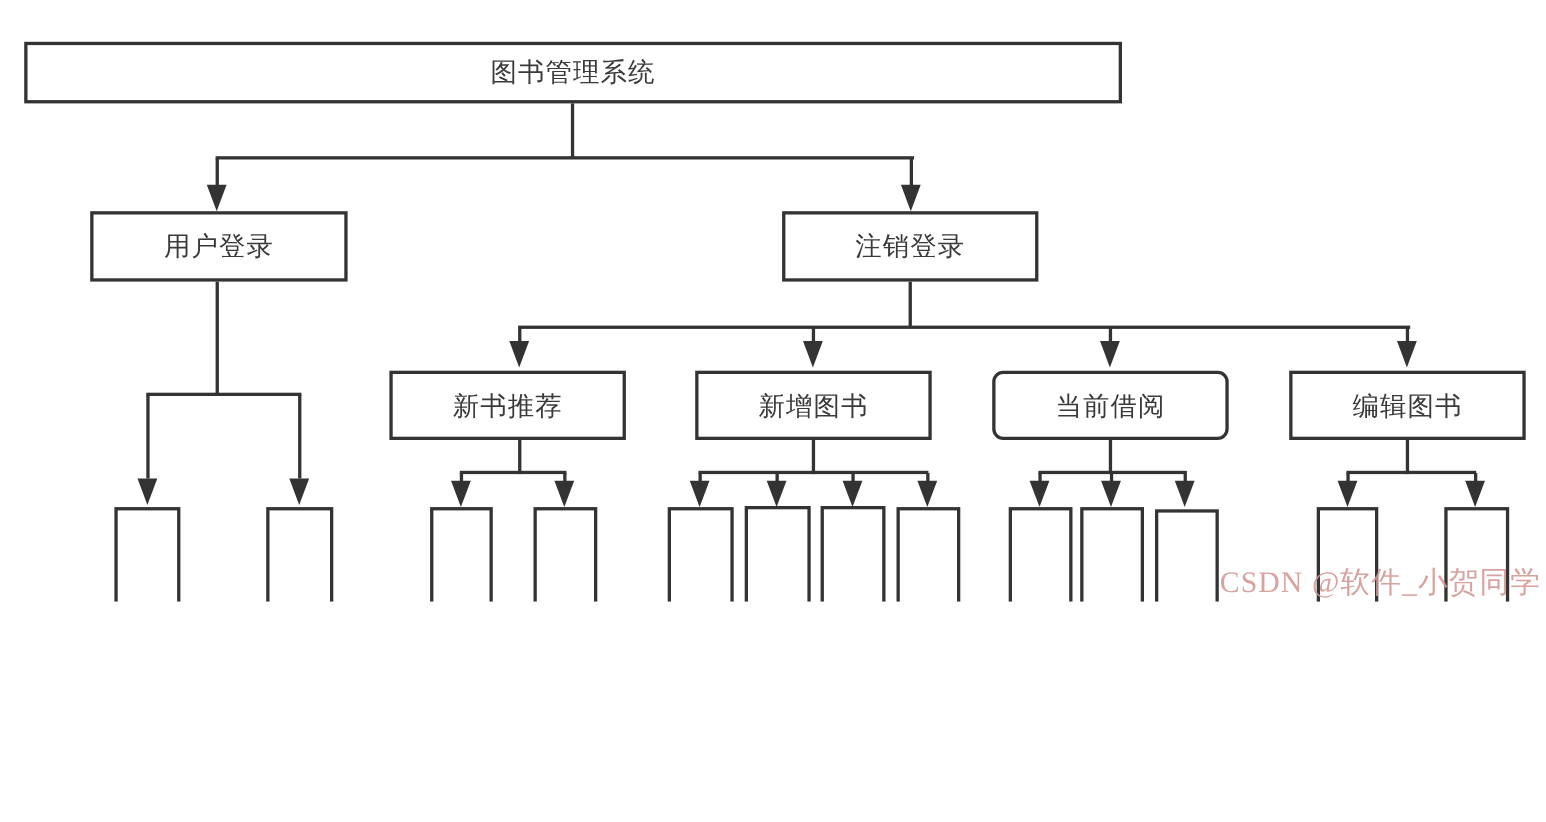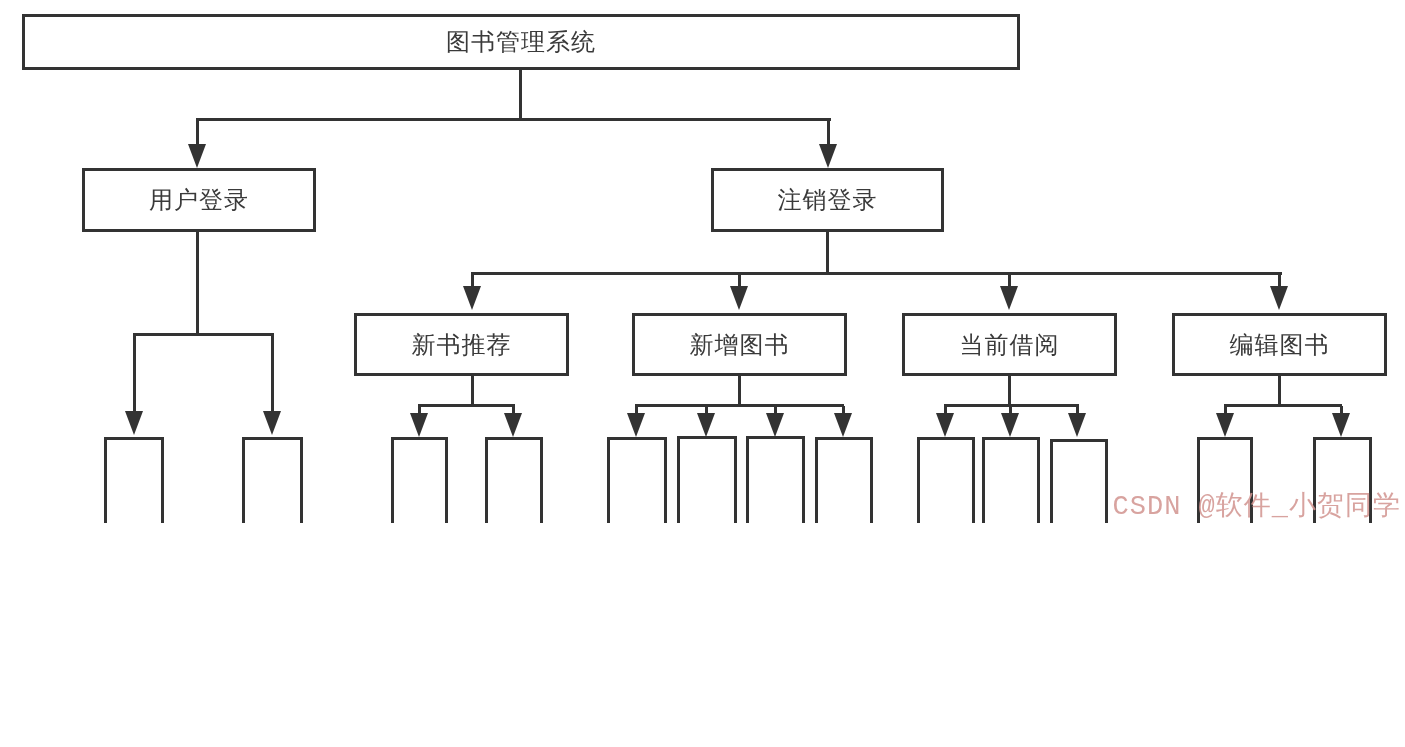--- a/index.html
+++ b/index.html
@@ -1,19 +1,20 @@
 <!DOCTYPE html>
 <html><head>
 <meta charset="utf-8">
 <style>
   html,body { margin:0; padding:0; background:#ffffff; }
   .canvas {
     position:relative; width:1405px; height:523px; background:#ffffff;
-    font-family:Liberation Mono, monospace; color:#3a3a3a;
+    font-family:Liberation Serif, serif; color:#3a3a3a;
     overflow:hidden;
+    margin-top:24px;
   }
   .box {
     position:absolute; box-sizing:border-box;
     border:3px solid #333333; background:#ffffff;
     display:flex; align-items:center; justify-content:center;
     font-size:24px; letter-spacing:1px; white-space:nowrap;
   }
   .vbox {
     position:absolute; box-sizing:border-box;
     border:3px solid #333333; background:#ffffff;
@@ -67,21 +68,21 @@
   <div class="arrow" style="left:463px; top:286px;"></div>
   <div class="vline" style="left:738px; top:274px; width:3px; height:14px;"></div>
   <div class="arrow" style="left:730px; top:286px;"></div>
   <div class="vline" style="left:1008px; top:274px; width:3px; height:14px;"></div>
   <div class="arrow" style="left:1000px; top:286px;"></div>
   <div class="vline" style="left:1278px; top:274px; width:3px; height:14px;"></div>
   <div class="arrow" style="left:1270px; top:286px;"></div>
 
   <div class="box" style="left:354px; top:313px; width:215px; height:63px;">新书推荐</div>
   <div class="box" style="left:632px; top:313px; width:215px; height:63px;">新增图书</div>
-  <div class="box" style="left:902px; top:313px; width:215px; height:63px;">当前借阅</div>
+  <div class="box" style="left:902px; top:313px; width:215px; height:63px;border-radius:10px;">当前借阅</div>
   <div class="box" style="left:1172px; top:313px; width:215px; height:63px;">编辑图书</div>
 
   <div class="vline" style="left:471px; top:376px; width:3px; height:31px;"></div>
   <div class="hline" style="left:418px; top:404px; width:97px; height:3px;"></div>
   <div class="vline" style="left:418px; top:406px; width:3px; height:9px;"></div>
   <div class="arrow" style="left:410px; top:413px;"></div>
   <div class="vline" style="left:512px; top:406px; width:3px; height:9px;"></div>
   <div class="arrow" style="left:504px; top:413px;"></div>
 
   <div class="vline" style="left:738px; top:376px; width:3px; height:31px;"></div>

